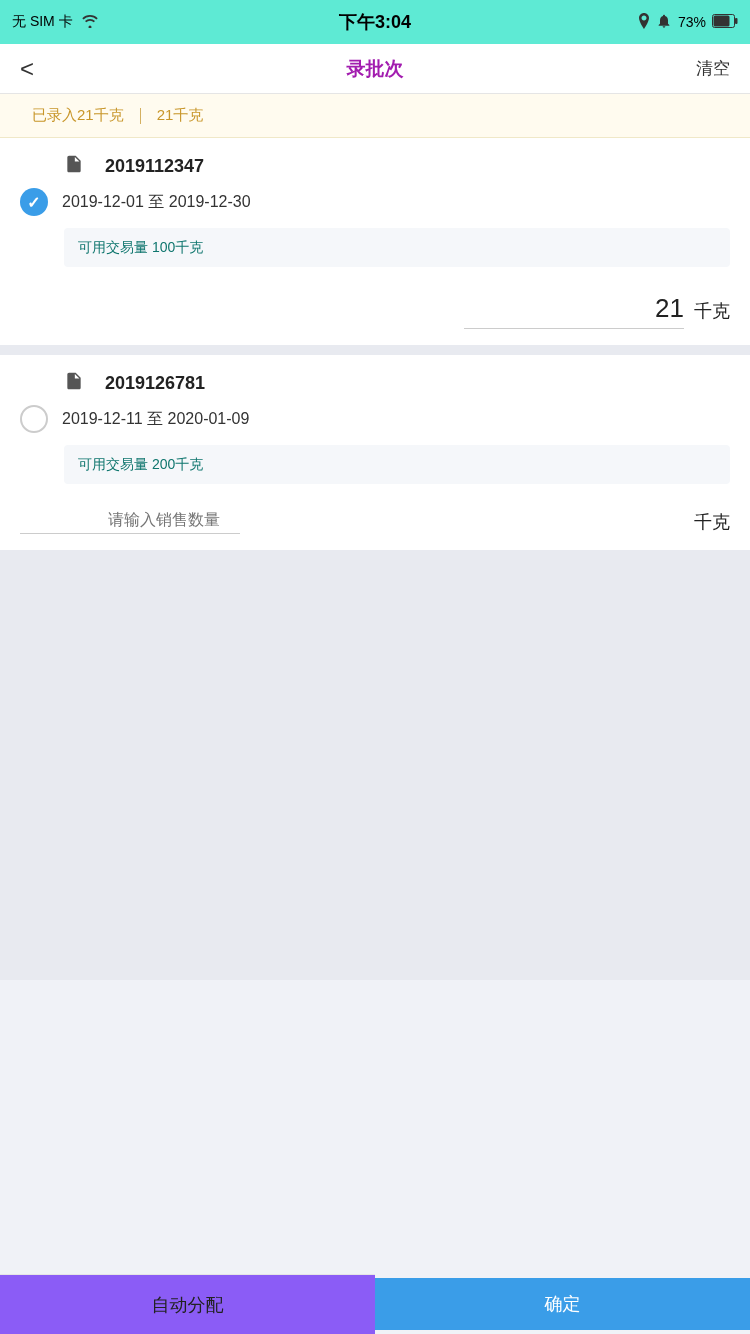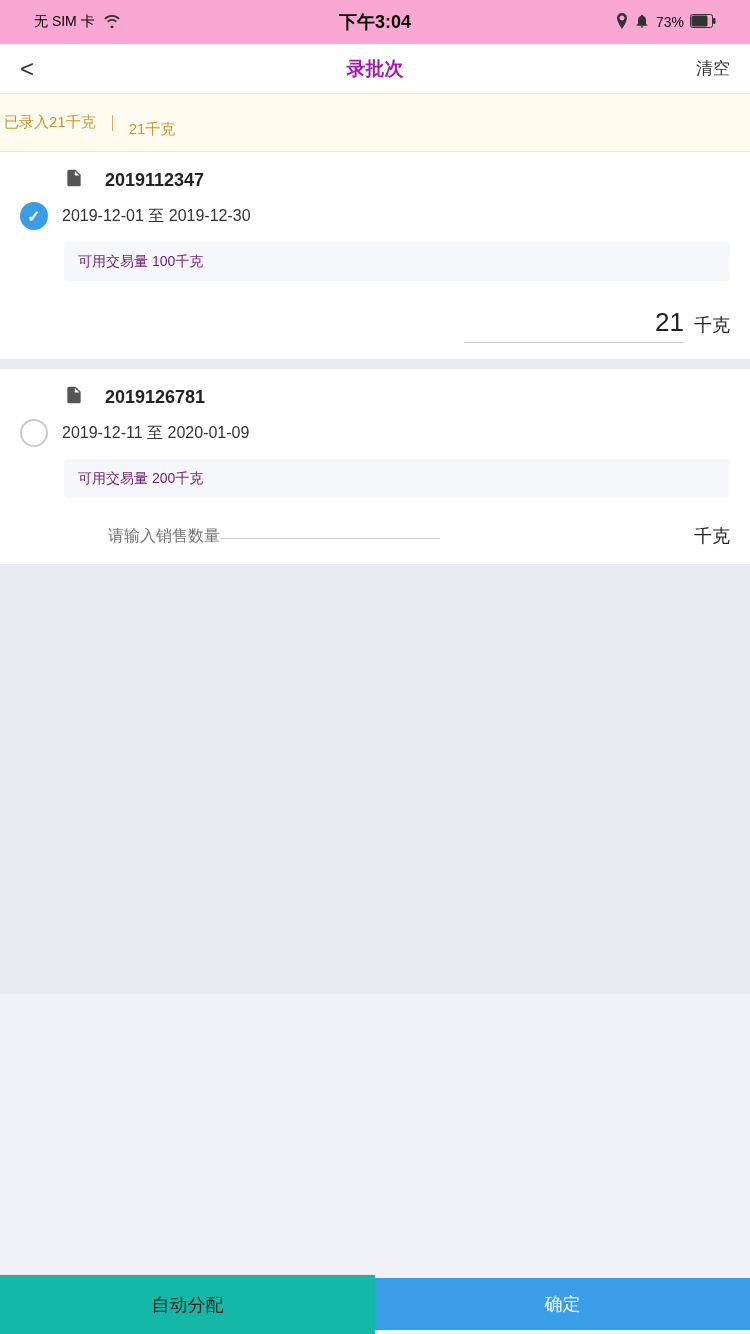--- a/index.html
+++ b/index.html
@@ -7,26 +7,26 @@
     body {
       font-family: -apple-system, "PingFang SC", "Helvetica Neue", Arial, sans-serif;
       background: #f0f2f7;
       width: 750px;
       min-height: 1334px;
       overflow-x: hidden;
     }
 
     
     .status-bar {
-      background: #f9a8d4;
+      background: #5eead4;
       height: 44px;
       display: flex;
       align-items: center;
       justify-content: space-between;
-      padding: 0 34px;
+      padding: 0 12px;
       font-size: 15px;
       font-weight: 500;
     }
     .status-left {
       display: flex;
       align-items: center;
       gap: 8px;
       font-size: 14px;
     }
     .status-center {
@@ -69,40 +69,39 @@
     }
     .nav-clear {
       font-size: 17px;
       color: #333;
       cursor: pointer;
     }
 
     
     .info-banner {
       background: #fffbef;
-      padding: 12px 4px;
+      padding: 12px 32px;
       display: flex;
       align-items: center;
       gap: 0;
       border-bottom: 1px solid #f0e8c8;
     }
     .info-text {
       font-size: 15px;
       color: #c8962a;
     }
     .info-divider {
       width: 1px;
       height: 16px;
       background: #d4b060;
       margin: 0 16px;
     }
     .info-value {
       font-size: 15px;
       color: #c8962a;
-      margin-top: 14px;
     }
 
     
     .batch-item {
       background: #fff;
       margin-bottom: 0;
     }
     .batch-item-inner {
       padding: 16px 20px 16px 20px;
     }
@@ -154,21 +153,21 @@
       color: #333;
     }
     .batch-avail-box {
       margin-left: 44px;
       background: #f5f7fa;
       border-radius: 4px;
       padding: 10px 14px;
     }
     .batch-avail-text {
       font-size: 14px;
-      color: #701a75;
+      color: #0f766e;
     }
 
     
     .section-sep {
       height: 10px;
       background: #e8eaf0;
     }
 
     
     .gray-area {
@@ -182,21 +181,21 @@
       bottom: 0;
       left: 0;
       width: 750px;
       height: 60px;
       display: flex;
       align-items: center;
     }
     .btn-auto {
       flex: 1;
       height: 60px;
-      background: #14b8a6;
+      background: #8b5cf6;
       border: none;
       font-size: 18px;
       color: #222;
       cursor: pointer;
       border-top: 1px solid #e5e5e5;
     }
     .btn-confirm {
       flex: 1;
       height: 52px;
       background: #3a9de8;
@@ -309,21 +308,21 @@
       </div>
       <span class="batch-date-text">2019-12-11 至 2020-01-09</span>
     </div>
 
     <div class="batch-avail-box">
       <span class="batch-avail-text">可用交易量 200千克</span>
     </div>
   </div>
 
   <div style="background:#fff; display:flex; align-items:center; justify-content:flex-end; padding:10px 20px 16px 20px; gap:10px;">
-    <div style="display:flex; flex-direction:row; align-items:center; flex:1;">
+    <div style="display:flex; flex-direction:column; align-items:flex-start; flex:1;">
       <input type="text" style="font-size: 16px; color: rgb(187, 187, 187); text-align: right; border: none; outline: none; background: transparent; width: 200px;" value="" placeholder="请输入销售数量">
       <div style="width:220px; height:1px; background:#ccc; margin-top:4px;"></div>
     </div>
     <span style="font-size:18px; color:#222;">千克</span>
   </div>
 </div>
 
 <div class="gray-area"></div>
 
 <div style="height:60px;"></div>

